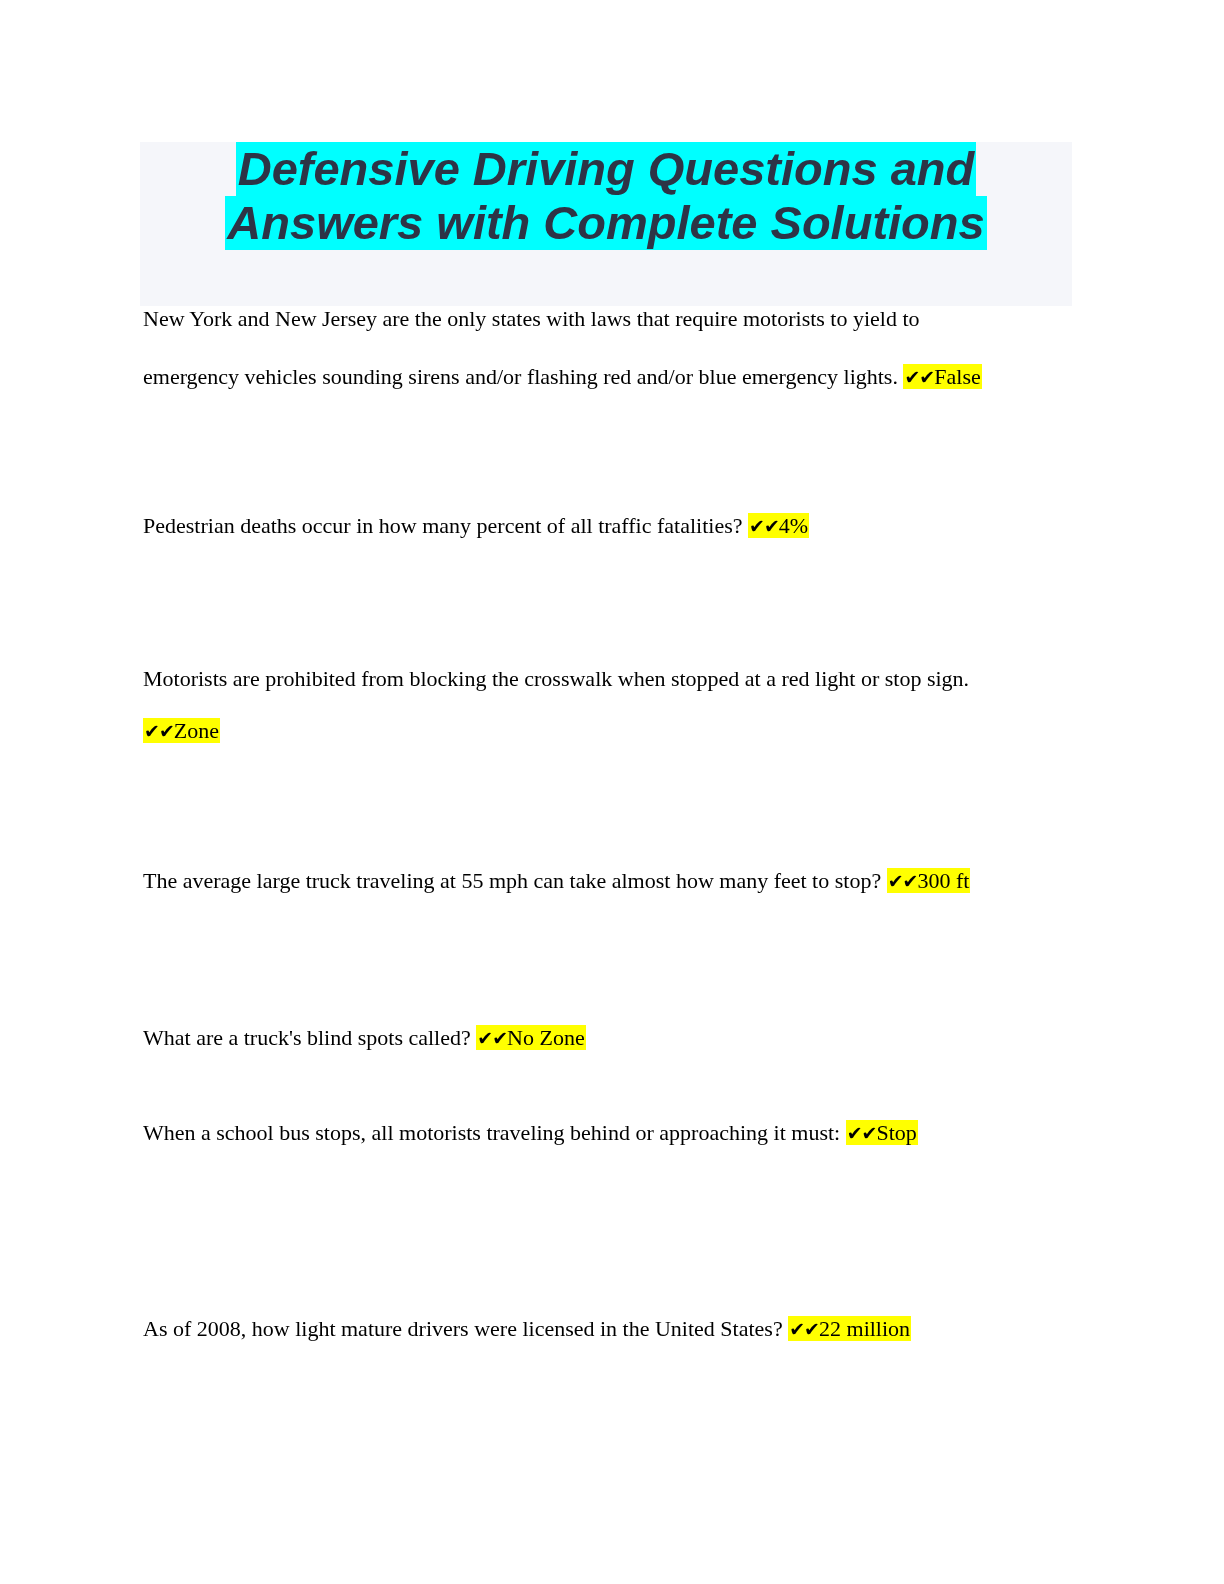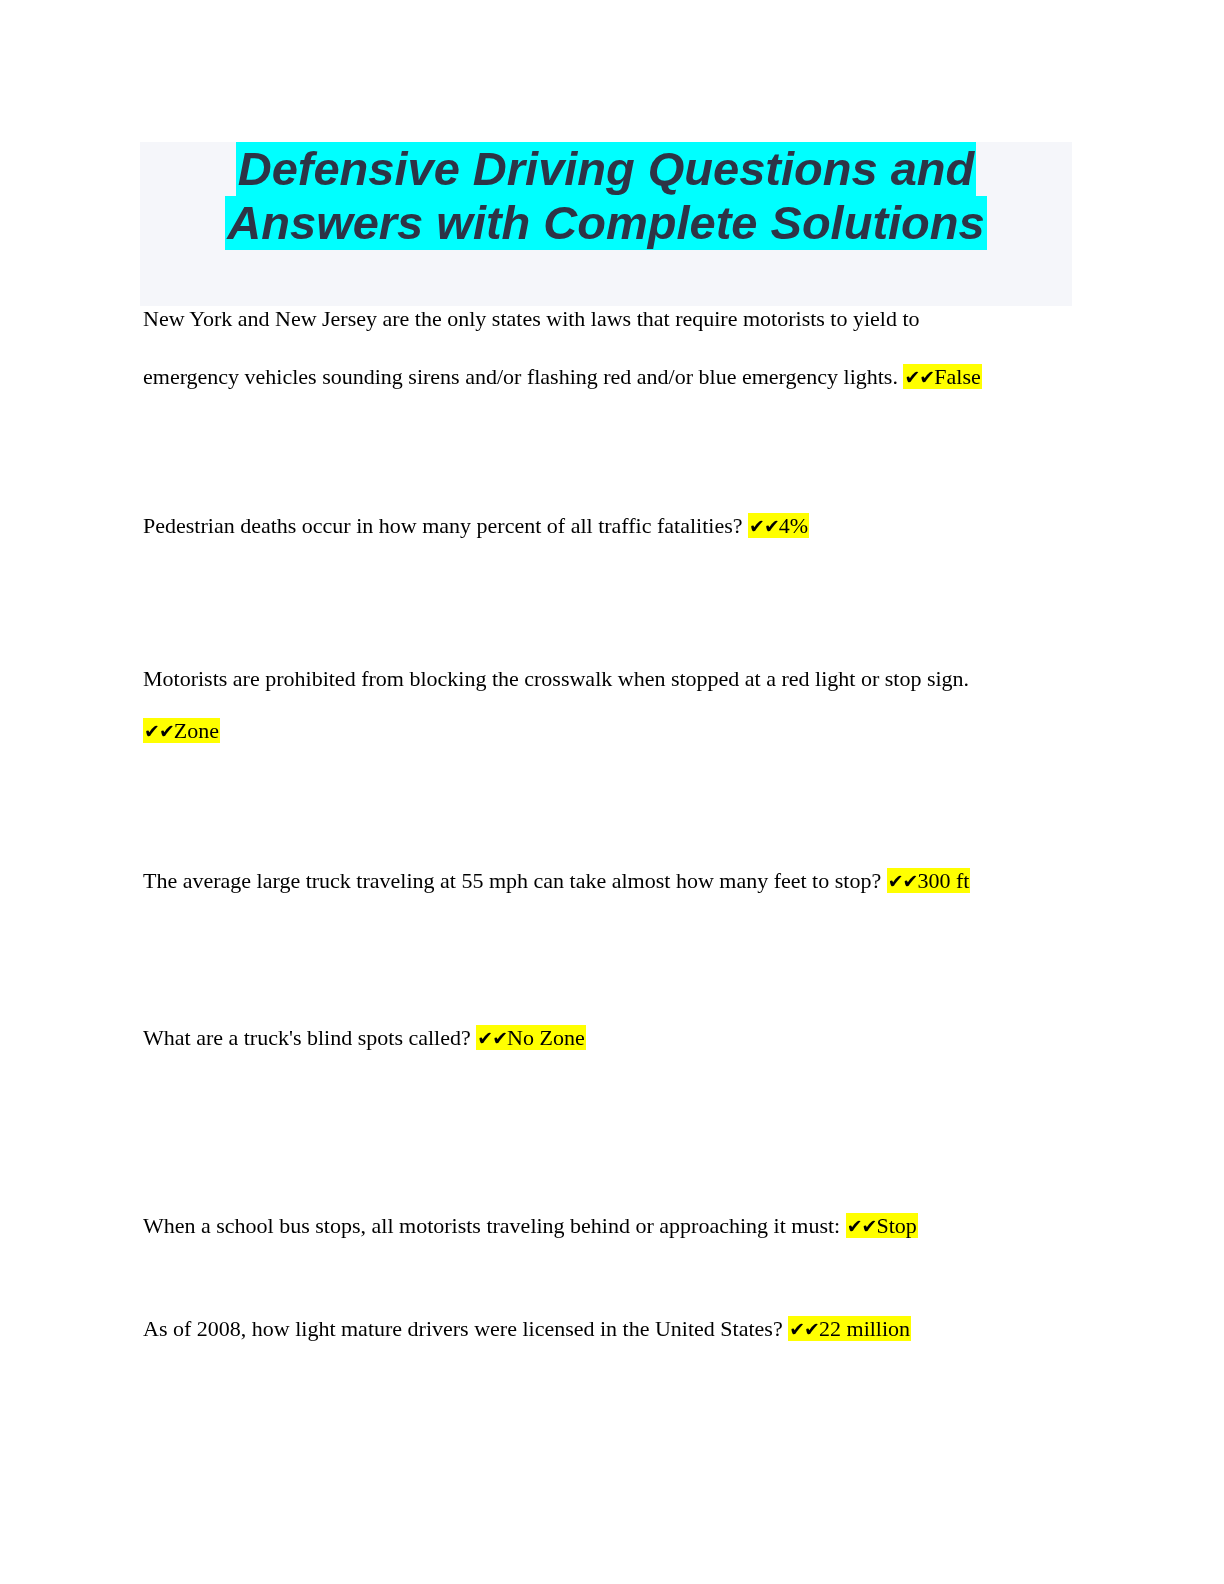--- a/index.html
+++ b/index.html
@@ -88,19 +88,19 @@
 </p>
 
 <p class="q" style="top:868px;">
   <span>The average large truck traveling at 55 mph can take almost how many feet to stop? </span><span class="ans"><span class="check">✔✔</span><span>300 ft</span></span>
 </p>
 
 <p class="q" style="top:1017px;margin-top:8px;">
   <span>What are a truck's blind spots called? </span><span class="ans"><span class="check">✔✔</span><span>No Zone</span></span>
 </p>
 
-<p class="q" style="top:1213px;">
+<p class="q" style="top:1120px;">
   <span>When a school bus stops, all motorists traveling behind or approaching it must: </span><span class="ans"><span class="check">✔✔</span><span>Stop</span></span>
 </p>
 
 <p class="q" style="top:1316px;">
   <span>As of 2008, how light mature drivers were licensed in the United States? </span><span class="ans"><span class="check">✔✔</span><span>22 million</span></span>
 </p>
 
 </body></html>

